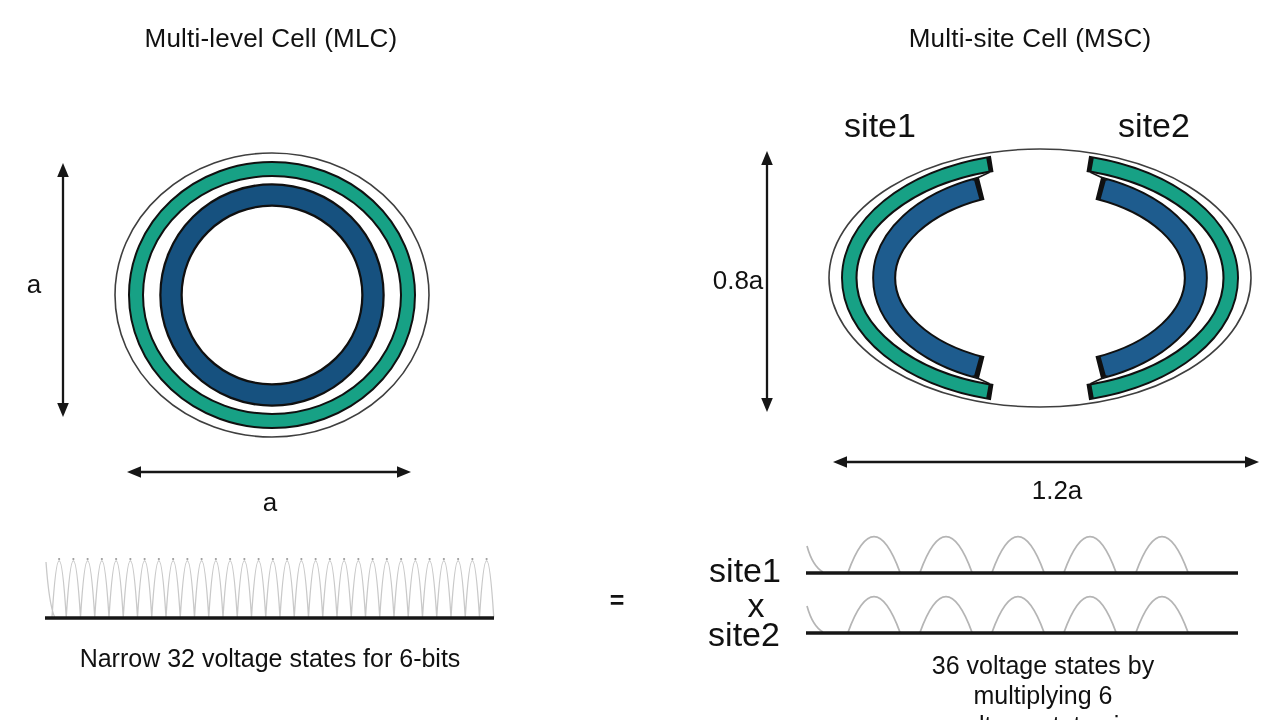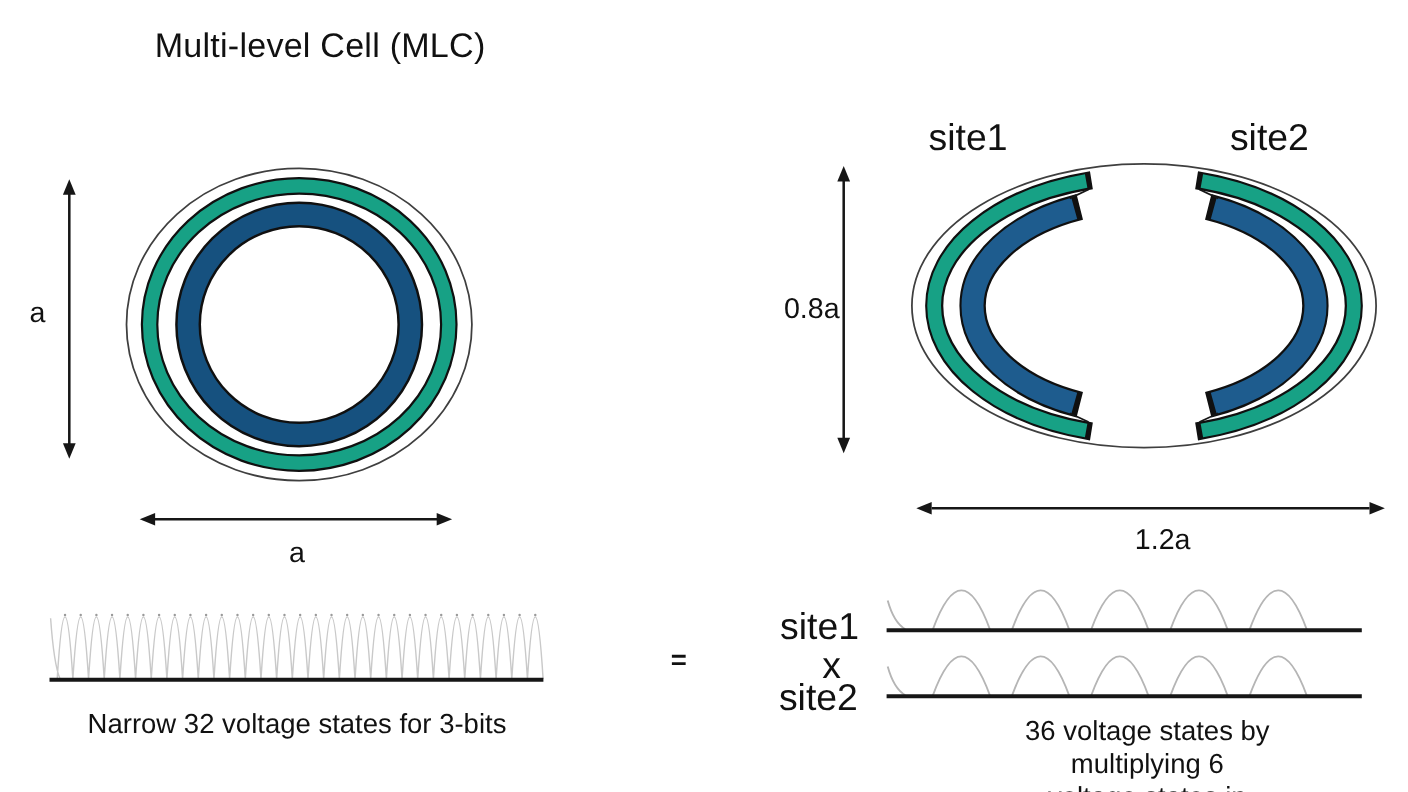--- a/index.html
+++ b/index.html
@@ -1,21 +1,21 @@
 <!DOCTYPE html>
 <html style="--ring-green: #17a185; --ring-blue-mlc: #16517f; --ring-blue-msc: #1e5c8e; --ring-edge: #101010; --outline: #3f3f3f; --baseline-black: #161616; --wave-gray-mlc: #c9c9c9; --wave-gray-msc: #b5b5b5; --text: #111111;"><head>
 <meta charset="utf-8">
 <style>
   html,body{margin:0;padding:0;background:#fff;width:1280px;height:720px;overflow:hidden;
     font-family:"Liberation Sans","DejaVu Sans",sans-serif;color:#111;}
   .stage{position:relative;width:1280px;height:720px;background:#fff;}
   svg{position:absolute;left:0;top:0;}
   .txt{position:absolute;transform:translateX(-50%);white-space:nowrap;line-height:1.15;
     text-align:center;color:var(--text,#111);}
-  .title{font-size:31px;letter-spacing:.2px;margin-left:20px;}
+  .title{font-size:26px;letter-spacing:.2px;}
   .dim{font-size:26px;}
   .lbl{font-size:34px;}
   .caption{font-size:25px;}
   .caption.two-line{white-space:pre-line;line-height:1.2;}
   .eq{font-size:25px;font-weight:bold;}
   .arc{fill:none;}
   .edge{stroke:var(--ring-edge,#101010);}
   .green{stroke:var(--ring-green,#17a185);}
   .blue-mlc{stroke:var(--ring-blue-mlc,#16517f);}
   .blue-msc{stroke:var(--ring-blue-msc,#1e5c8e);}
@@ -120,31 +120,32 @@
         <path d="M 807 546 Q 812.6 566.25 823 572 M 848 572.4 Q 874 501 900 572.4 M 920 572.4 Q 946 501 972 572.4 M 992 572.4 Q 1018 501 1044 572.4 M 1064 572.4 Q 1090 501 1116 572.4 M 1136 572.4 Q 1162 501 1188 572.4 " fill="none" stroke="#b5b5b5" stroke-width="1.7"></path>
         <line x1="806" x2="1238" y1="573" y2="573" stroke="#161616" stroke-width="3.6"></line>
       </g>
     <g id="wave-site2">
         <path d="M 807 606 Q 812.6 626.25 823 632 M 848 632.4 Q 874 561 900 632.4 M 920 632.4 Q 946 561 972 632.4 M 992 632.4 Q 1018 561 1044 632.4 M 1064 632.4 Q 1090 561 1116 632.4 M 1136 632.4 Q 1162 561 1188 632.4 " fill="none" stroke="#b5b5b5" stroke-width="1.7"></path>
         <line x1="806" x2="1238" y1="633" y2="633" stroke="#161616" stroke-width="3.6"></line>
       </g>
   </svg>
 
   <div class="txt title" style="left:271px;top:24px">Multi-level Cell (MLC)</div>
+  <div class="txt title" style="left:1030px;top:24px">Multi-site Cell (MSC)</div>
 
   <div class="txt dim" style="left:34px;top:270px">a</div>
   <div class="txt dim" style="left:270px;top:488px">a</div>
 
   <div class="txt lbl" style="left:880px;top:106px">site1</div>
   <div class="txt lbl" style="left:1154px;top:106px">site2</div>
   <div class="txt dim" style="left:738px;top:266px">0.8a</div>
   <div class="txt dim" style="left:1057px;top:476px">1.2a</div>
 
   <div class="txt eq" style="left:617px;top:586px">=</div>
 
   <div class="txt lbl" style="left:745px;top:551px">site1</div>
   <div class="txt lbl" style="left:756px;top:586px">x</div>
   <div class="txt lbl" style="left:744px;top:615px">site2</div>
 
-  <div class="txt caption" style="left:270px;top:644px">Narrow 32 voltage states for 3-bits</div>
+  <div class="txt caption" style="left:270px;top:644px">Narrow 32 voltage states for 6-bits</div>
   <div class="txt caption two-line" style="left:1043px;top:650px">36 voltage states by multiplying 6
 voltage states in each site</div>
 </div>
 
 </body></html>

